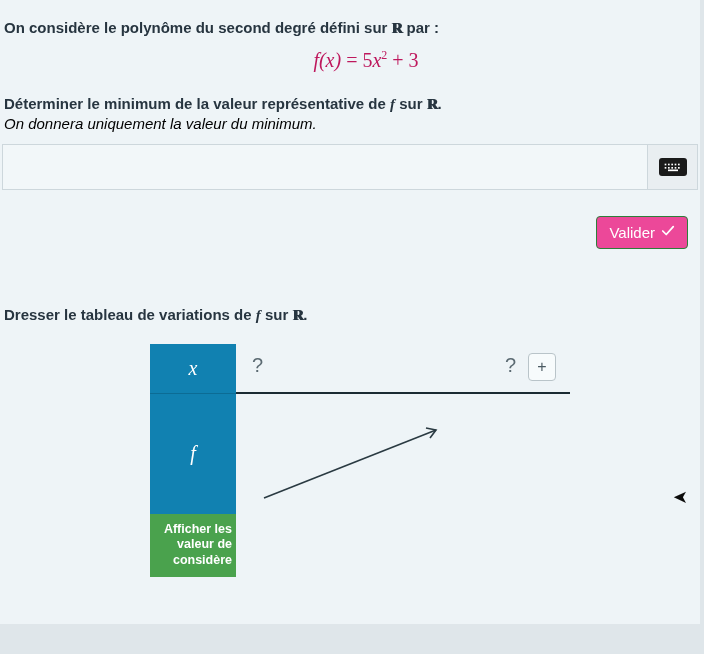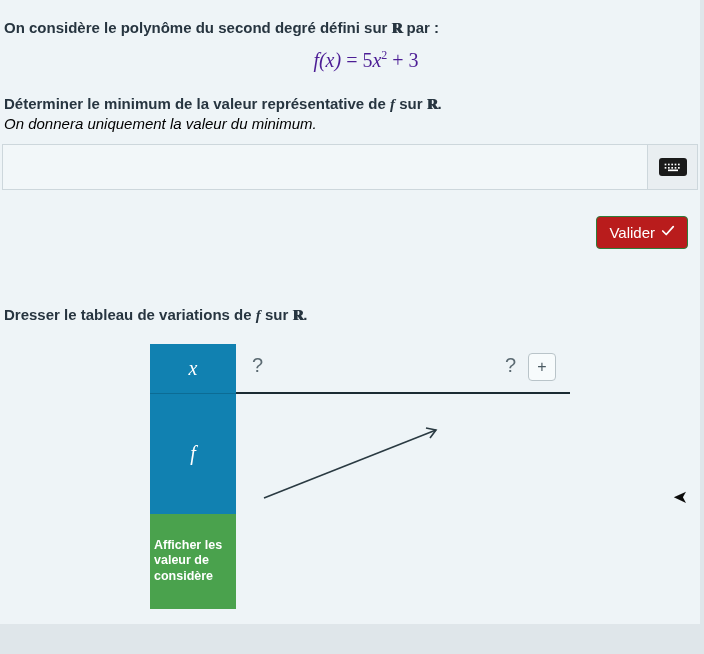--- a/index.html
+++ b/index.html
@@ -28,21 +28,21 @@
     font-style: italic;
     font-weight: 500;
     color: #000000;
   }
   .formula {
     text-align: center;
     margin: 10px 0 22px 0;
     font-family: "Times New Roman", serif;
     font-style: italic;
     font-size: 20px;
-    color: #4c1d95;
+    color: #be185d;
     padding-left: 32px;
   }
   .formula .sup { font-size: 12px; vertical-align: super; font-style: normal;}
   .formula .rm { font-style: normal; }
   .bbR {
     font-family: "Times New Roman", serif;
     font-style: normal;
     display: inline-block;
     position: relative;
   }
@@ -80,21 +80,21 @@
     border-radius: 3px;
     display: flex; align-items: center; justify-content: center;
   }
   .kbd-icon svg { width: 20px; height: 12px; }
 
   .validate-row {
     display: flex; justify-content: flex-end;
     margin: 26px 12px 0 0;
   }
   .btn-green {
-    background: #b91c1c;
+    background: #ec4899;
     border: 1px solid #2e7d3a;
     color: #fff;
     font-size: 15px;
     font-weight: 500;
     padding: 7px 12px;
     border-radius: 4px;
     display: inline-flex; align-items: center; gap: 6px;
     cursor: pointer;
   }
 
@@ -151,22 +151,22 @@
     position: absolute;
     left: 20px; bottom: 8px;
     width: 200px; height: 90px;
   }
   .show-btn {
     width: 86px;
     background: #4aa24d;
     color: #fff;
     font-size: 12.5px;
     line-height: 1.25;
-    text-align: left;
-    padding: 24px 4px;
+    text-align: right;
+    padding: 8px 4px;
     font-weight: 600;
     cursor: pointer;
   }
   .cursor-ptr {
     position: absolute;
     right: 16px; bottom: 146px;
     font-size: 18px;
     color: #0b0b0b;
     transform: scaleX(-1);
   }

